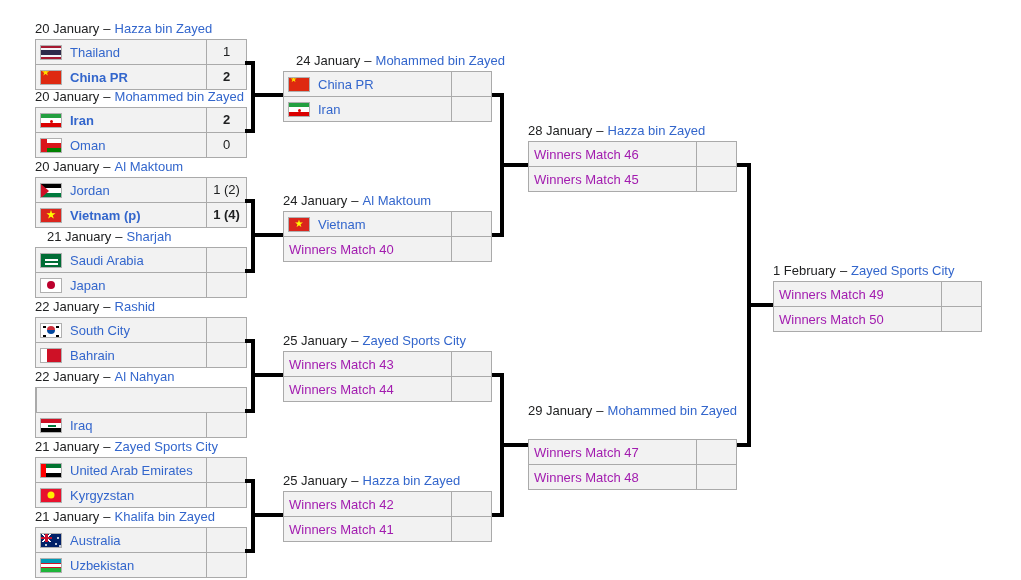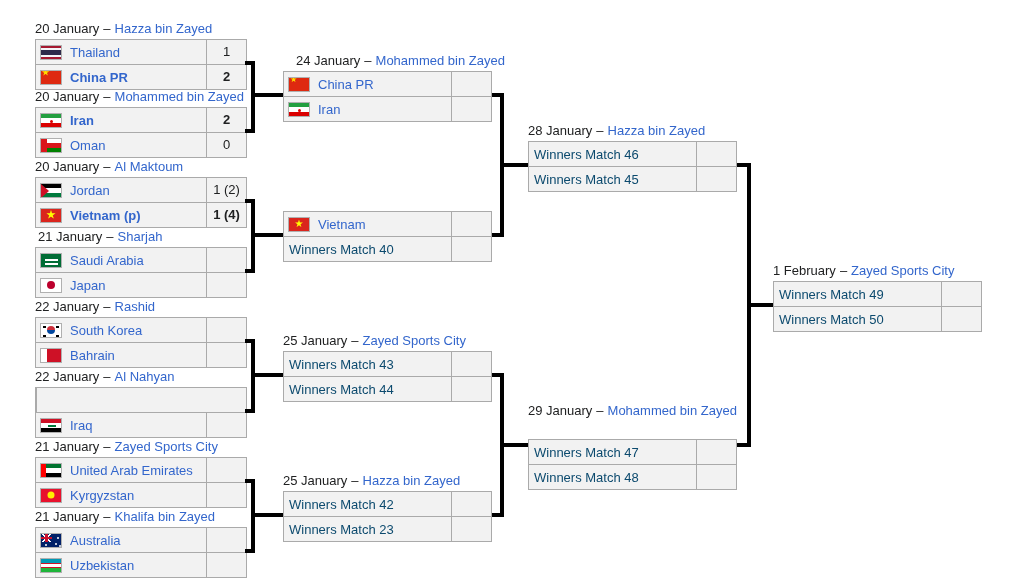--- a/index.html
+++ b/index.html
@@ -5,21 +5,21 @@
   html,body{margin:0;padding:0;background:#fff;}
   body{font-family:"Liberation Sans", sans-serif;font-size:13px;color:#202122;}
   .bracket{position:relative;width:1021px;height:580px;background:#fff;overflow:hidden;}
   .hdr{position:absolute;white-space:nowrap;height:17px;line-height:17px;}
   .sep{margin:0 4px;}
   a.lnk{color:#3366cc;text-decoration:none;cursor:pointer;}
   .box{position:absolute;background:#f2f2f2;border:1px solid #aaa;box-sizing:content-box;}
   .trow{display:flex;align-items:center;height:24px;}
   .trow + .trow{border-top:1px solid #aaa;}
   .tname{flex:1;display:flex;align-items:flex-end;padding-left:4px;overflow:hidden;white-space:nowrap;}
-  .tplain{padding-left:1px;color:#0c4a6e;}
+  .tplain{padding-left:1px;color:#a21caf;}
   .tscore{width:39px;border-left:1px solid #aaa;text-align:center;line-height:24px;align-self:stretch;}
   .winner{font-weight:bold;}
   .winner a.lnk{font-weight:bold;}
   .cn{position:absolute;background:#000;}
   
   .flag{width:22px;height:15px;margin-right:8px;border:1px solid #b0b0b0;box-sizing:border-box;position:relative;flex:none;display:inline-block;background:#eee;overflow:hidden;}
   .flag-thailand{background:linear-gradient(180deg,#a51931 0 16%,#f4f5f8 16% 33%,#2d2a4a 33% 67%,#f4f5f8 67% 84%,#a51931 84% 100%);}
   .flag-china{background:#de2910;}
   .flag-china::after{content:"★";position:absolute;left:1px;top:-2px;color:#ffde00;font-size:8px;line-height:1;}
   .flag-iran{background:linear-gradient(180deg,#239f40 0 33%,#fff 33% 67%,#da0000 67% 100%);}
@@ -106,21 +106,21 @@
     </div>
     <div class="trow winner">
       <div class="tname">
           <span class="flag flag-vietnam"></span>
           <a class="lnk">Vietnam (p)</a>
         </div>
       <div class="tscore">1 (4)</div>
     </div>
   </div>
 
-  <div class="hdr" style="left:38px;top:228px">
+  <div class="hdr" style="left:47px;top:228px">
     <span>21 January</span><span class="sep">–</span><a class="lnk">Sharjah</a>
   </div>
   <div class="box" style="left:35px;top:247px;width:210px">
     <div class="trow">
       <div class="tname">
           <span class="flag flag-saudi"></span>
           <a class="lnk">Saudi Arabia</a>
         </div>
       <div class="tscore"></div>
     </div>
@@ -133,21 +133,21 @@
     </div>
   </div>
 
   <div class="hdr" style="left:35px;top:298px">
     <span>22 January</span><span class="sep">–</span><a class="lnk">Rashid</a>
   </div>
   <div class="box" style="left:35px;top:317px;width:210px">
     <div class="trow">
       <div class="tname">
           <span class="flag flag-southkorea"></span>
-          <a class="lnk">South Korea</a>
+          <a class="lnk">South City</a>
         </div>
       <div class="tscore"></div>
     </div>
     <div class="trow">
       <div class="tname">
           <span class="flag flag-bahrain"></span>
           <a class="lnk">Bahrain</a>
         </div>
       <div class="tscore"></div>
     </div>
@@ -222,20 +222,23 @@
     </div>
     <div class="trow">
       <div class="tname">
           <span class="flag flag-iran"></span>
           <a class="lnk">Iran</a>
         </div>
       <div class="tscore"></div>
     </div>
   </div>
 
+  <div class="hdr" style="left:283px;top:192px">
+    <span>24 January</span><span class="sep">–</span><a class="lnk">Al Maktoum</a>
+  </div>
   <div class="box" style="left:283px;top:211px;width:207px">
     <div class="trow">
       <div class="tname">
           <span class="flag flag-vietnam"></span>
           <a class="lnk">Vietnam</a>
         </div>
       <div class="tscore"></div>
     </div>
     <div class="trow">
       <div class="tname">
@@ -268,21 +271,21 @@
   </div>
   <div class="box" style="left:283px;top:491px;width:207px">
     <div class="trow">
       <div class="tname">
           <span class="tplain">Winners Match 42</span>
         </div>
       <div class="tscore"></div>
     </div>
     <div class="trow">
       <div class="tname">
-          <span class="tplain">Winners Match 23</span>
+          <span class="tplain">Winners Match 41</span>
         </div>
       <div class="tscore"></div>
     </div>
   </div>
 
   <div class="hdr" style="left:528px;top:122px">
     <span>28 January</span><span class="sep">–</span><a class="lnk">Hazza bin Zayed</a>
   </div>
   <div class="box" style="left:528px;top:141px;width:207px">
     <div class="trow">

